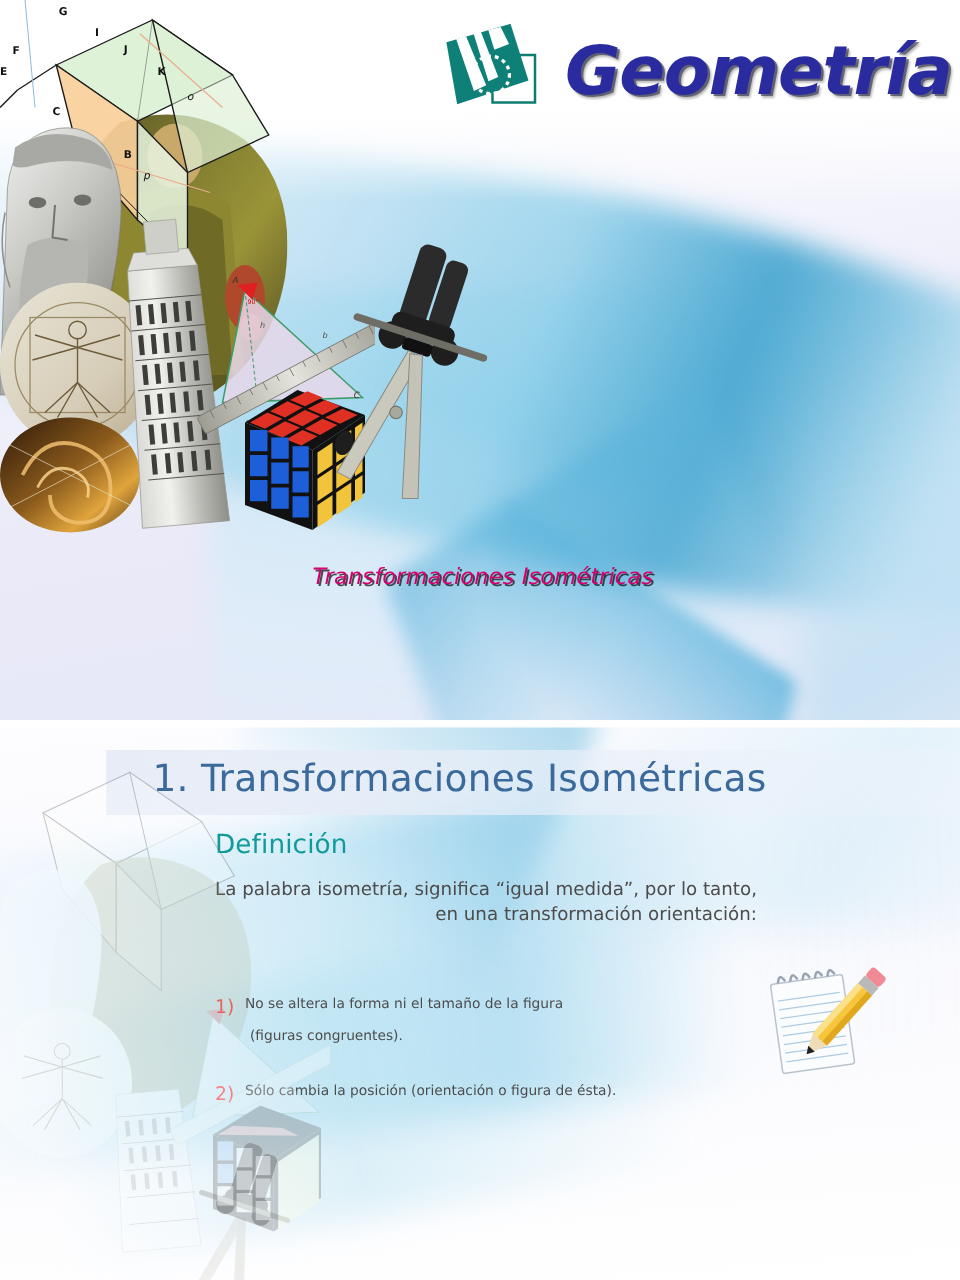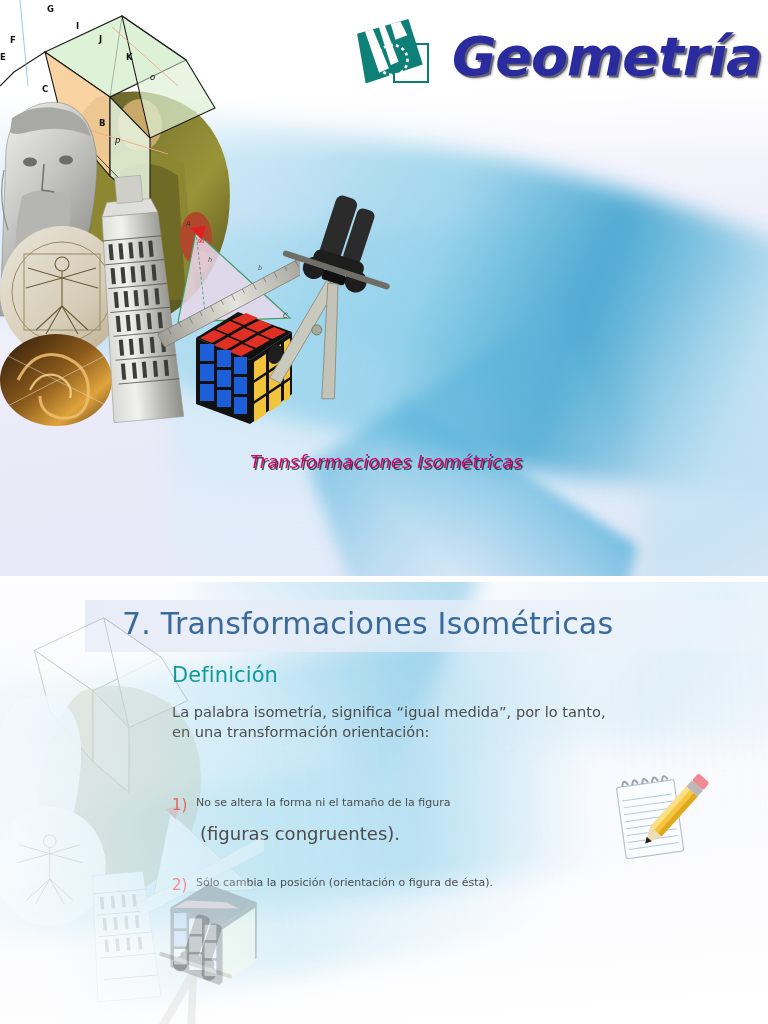--- a/index.html
+++ b/index.html
@@ -137,26 +137,27 @@
   .s2-subtitle {
     position:absolute; left:172px; top:81px; z-index:10;
     font-size: 21px; font-weight:400; color:#119a9a;
     letter-spacing:0.1px;
     text-align:center;
   }
   .s2-body {
     position:absolute; left:172px; top:120px; z-index:10;
     font-size: 14.6px; color:#4c4c4c; line-height:1.38;
     max-width: 480px;
+    text-align: right;
   }
   .s2-list { position:absolute; left:172px; top:213px; z-index:10; width:540px; }
   .li-row { display:flex; align-items:flex-start; margin-bottom:4px; }
   .li-num { color:#f25c5c; font-size:15px; min-width:24px; flex:none; line-height:1.45; }
   .li-txt { color:#4c4c4c; font-size:11px; line-height:1.45; }
-  .li-cont { color:#4c4c4c; font-size:18px; line-height:1.45; margin:3px 0 0 28px; }
+  .li-cont { color:#4c4c4c; font-size:11px; line-height:1.45; margin:3px 0 0 28px; }
   .li-gap { height: 28px; }
 
   .notepad-icon { position:absolute; left:605px; top:770px; width:108px; height:96px; z-index:40; }
 </style>
 </head>
 <body>
 
 <div class="page">
 
   <div class="slide1">
@@ -520,21 +521,21 @@
         <circle cx="56" cy="82" r="11" fill="#3a3a3a"></circle>
         <circle cx="100" cy="82" r="11" fill="#3a3a3a"></circle>
         <rect x="22" y="74" width="112" height="6" rx="3" fill="#8e8e86"></rect>
         <path d="M72,90 L48,200 L60,202 L84,92 Z" fill="#d8d8d0"></path>
         <path d="M84,90 L116,200 L104,204 L74,92 Z" fill="#d2d2ca"></path>
       </g>
     </svg>
 
     <div class="title-band"></div>
 
-    <div class="s2-title">7. Transformaciones Isométricas</div>
+    <div class="s2-title">1. Transformaciones Isométricas</div>
     <div class="s2-subtitle">Definición</div>
 
     <div class="s2-body">
       <div>La palabra isometría, significa “igual medida”, por lo tanto,</div>
       <div>en una  transformación orientación:</div>
     </div>
 
     <div class="s2-list">
       <div class="li-row">
         <span class="li-num">1)</span>

